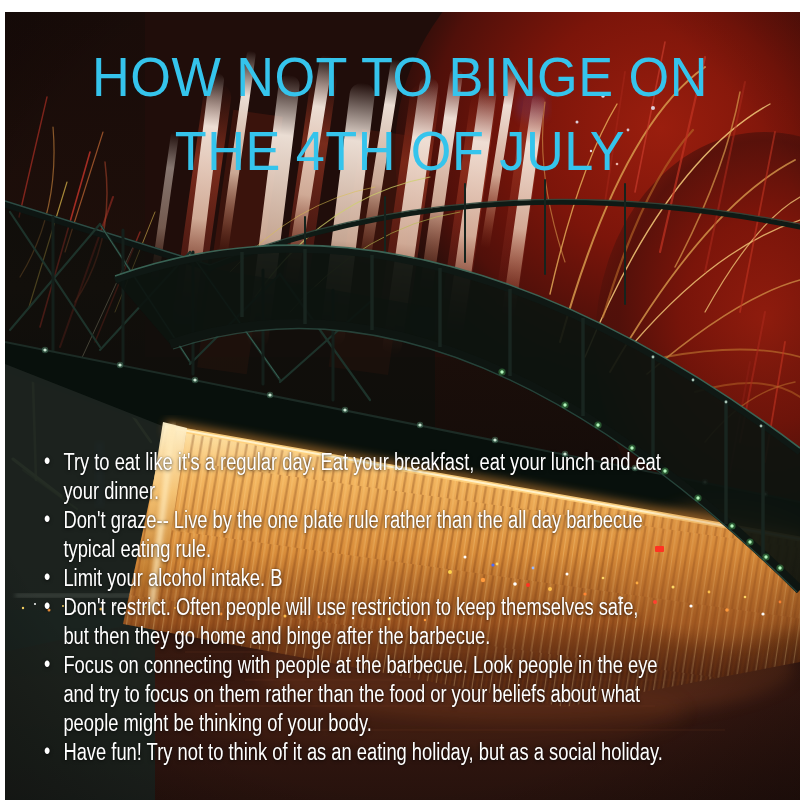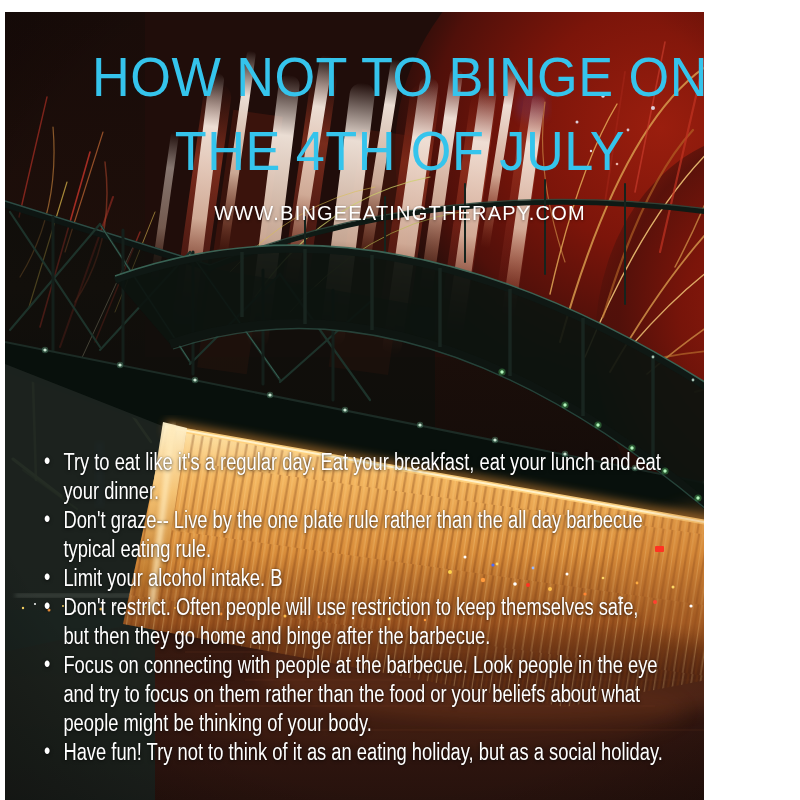--- a/index.html
+++ b/index.html
@@ -1,17 +1,17 @@
 <!DOCTYPE html>
 <html><head>
 <meta charset="utf-8">
 <style>
   html,body{margin:0;padding:0;background:#ffffff;}
   .canvas{
-    position:relative;width:704px;height:800px;background:#ffffff;
+    position:relative;width:800px;height:800px;background:#ffffff;
     overflow:hidden;font-family:"Liberation Sans","DejaVu Sans",sans-serif;
   }
   .photo{position:absolute;left:5px;top:12px;width:795px;height:788px;}
   .photo svg{display:block;width:795px;height:788px;}
   .overlay{position:absolute;left:0;top:0;width:800px;height:800px;pointer-events:none;}
   .title{
     position:absolute;left:-60px;top:40px;width:920px;text-align:center;
     color:#35C4EC;font-size:55px;line-height:74px;font-weight:200;
     letter-spacing:0.5px;transform:scaleX(.95);transform-origin:center top;
     white-space:nowrap;
@@ -394,21 +394,20 @@
 
     <rect x="0" y="0" width="795" height="788" fill="url(#vign)"></rect>
   </svg>
   </div>
 
   <div class="overlay">
     <div class="title">
       <div>HOW NOT TO BINGE ON</div>
       <div>THE 4TH OF JULY</div>
     </div>
-    <div class="website">WWW.BINGEEATINGTHERAPY.COM</div>
     <div class="tips">
       <ul>
         <li>Try to eat like it's a regular day. Eat your breakfast, eat your lunch and eat
 your dinner.</li>
         <li>Don't graze-- Live by the one plate rule rather than the all day barbecue
 typical eating rule.</li>
         <li>Limit your alcohol intake. B</li>
         <li>Don't restrict. Often people will use restriction to keep themselves safe,
 but then they go home and binge after the barbecue.</li>
         <li>Focus on connecting with people at the barbecue. Look people in the eye

